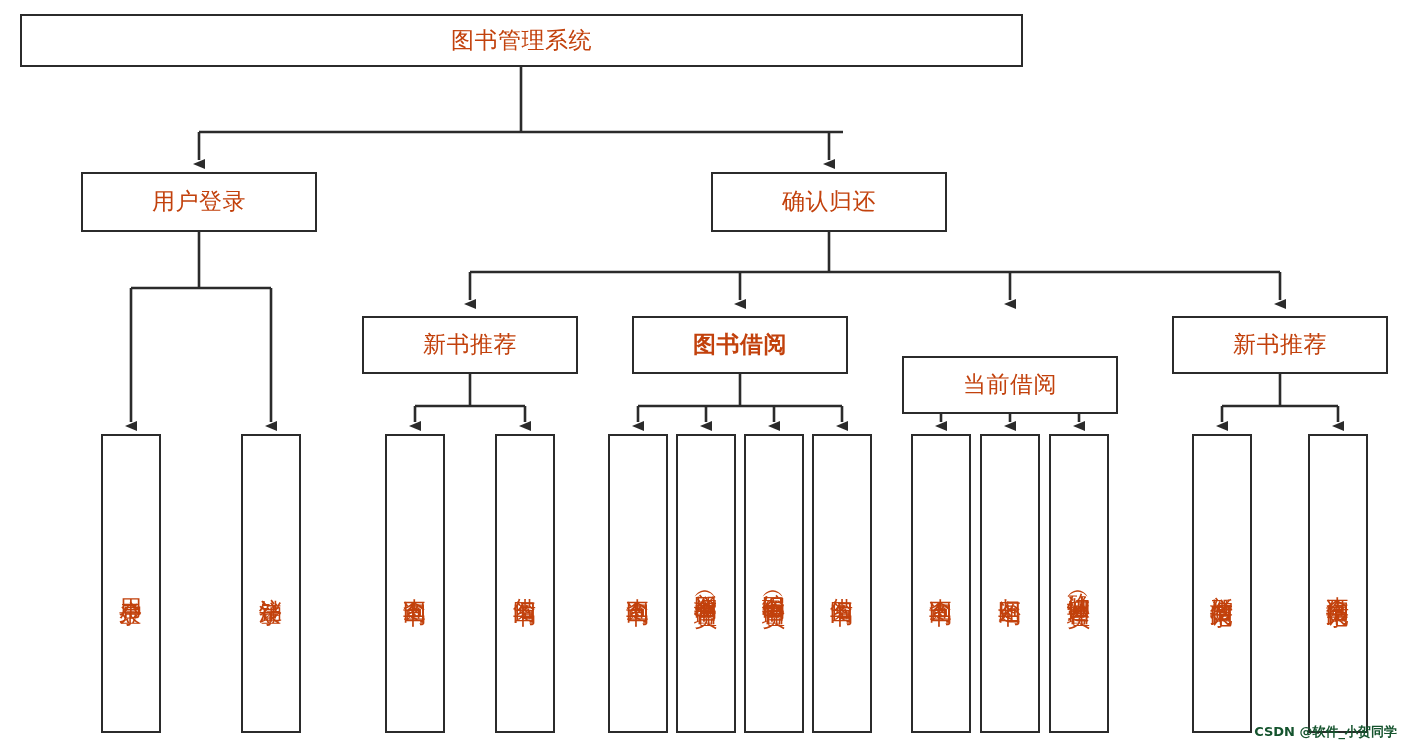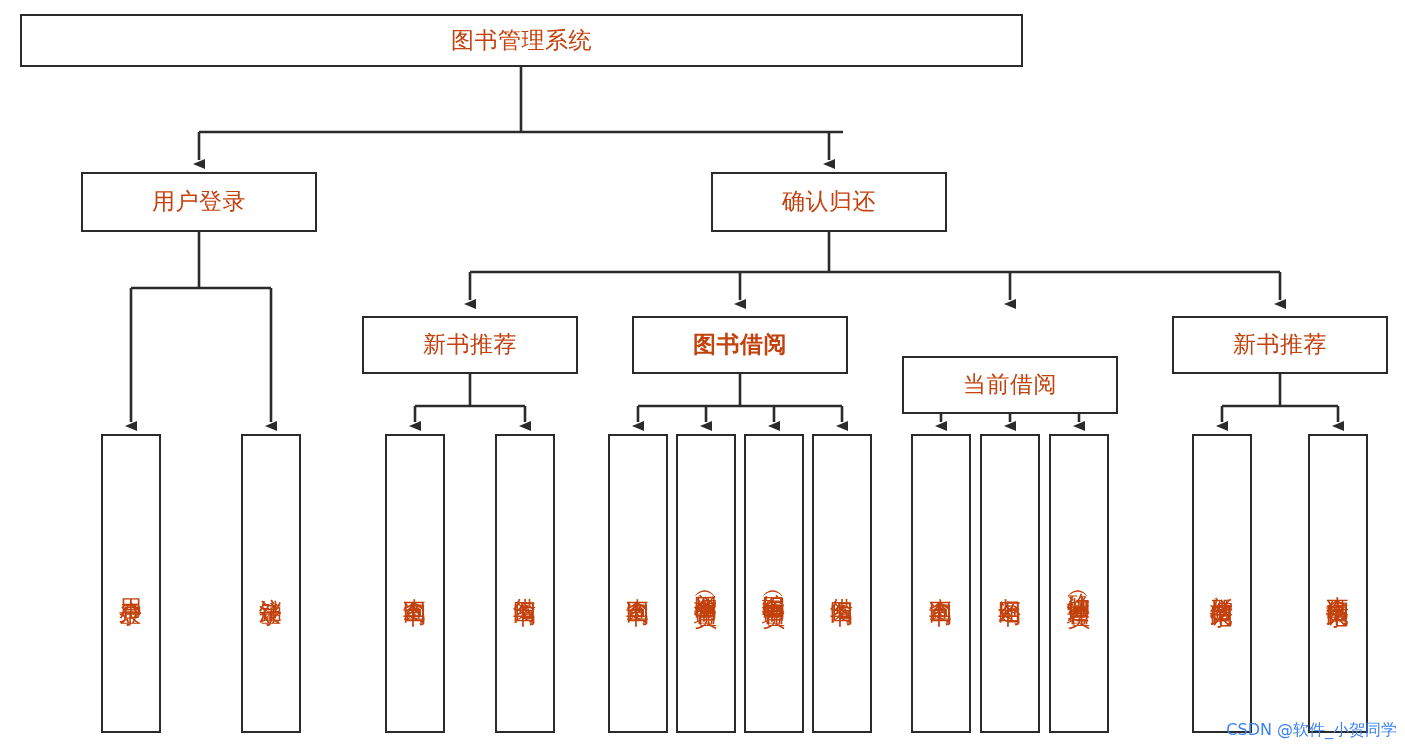--- a/index.html
+++ b/index.html
@@ -54,24 +54,25 @@
     white-space: nowrap;
     font-size: 23px;
     line-height: 1.22;
     letter-spacing: 2px;
     text-align: center;
   }
   .watermark {
     position: absolute;
     right: 8px;
     bottom: 6px;
-    color: #3b82f6;
-    font-size: 16px;
+    color: #14532d;
+    font-size: 13px;
     white-space: nowrap;
     user-select: none;
+    font-weight: bold;
   }
 </style>
 </head>
 <body>
 
 <div id="canvas">
 
   <svg class="wires" viewBox="0 0 1405 747" xmlns="http://www.w3.org/2000/svg">
     <defs>
       <marker id="ah" markerWidth="10" markerHeight="12" refX="1" refY="6" orient="auto" markerUnits="userSpaceOnUse">

